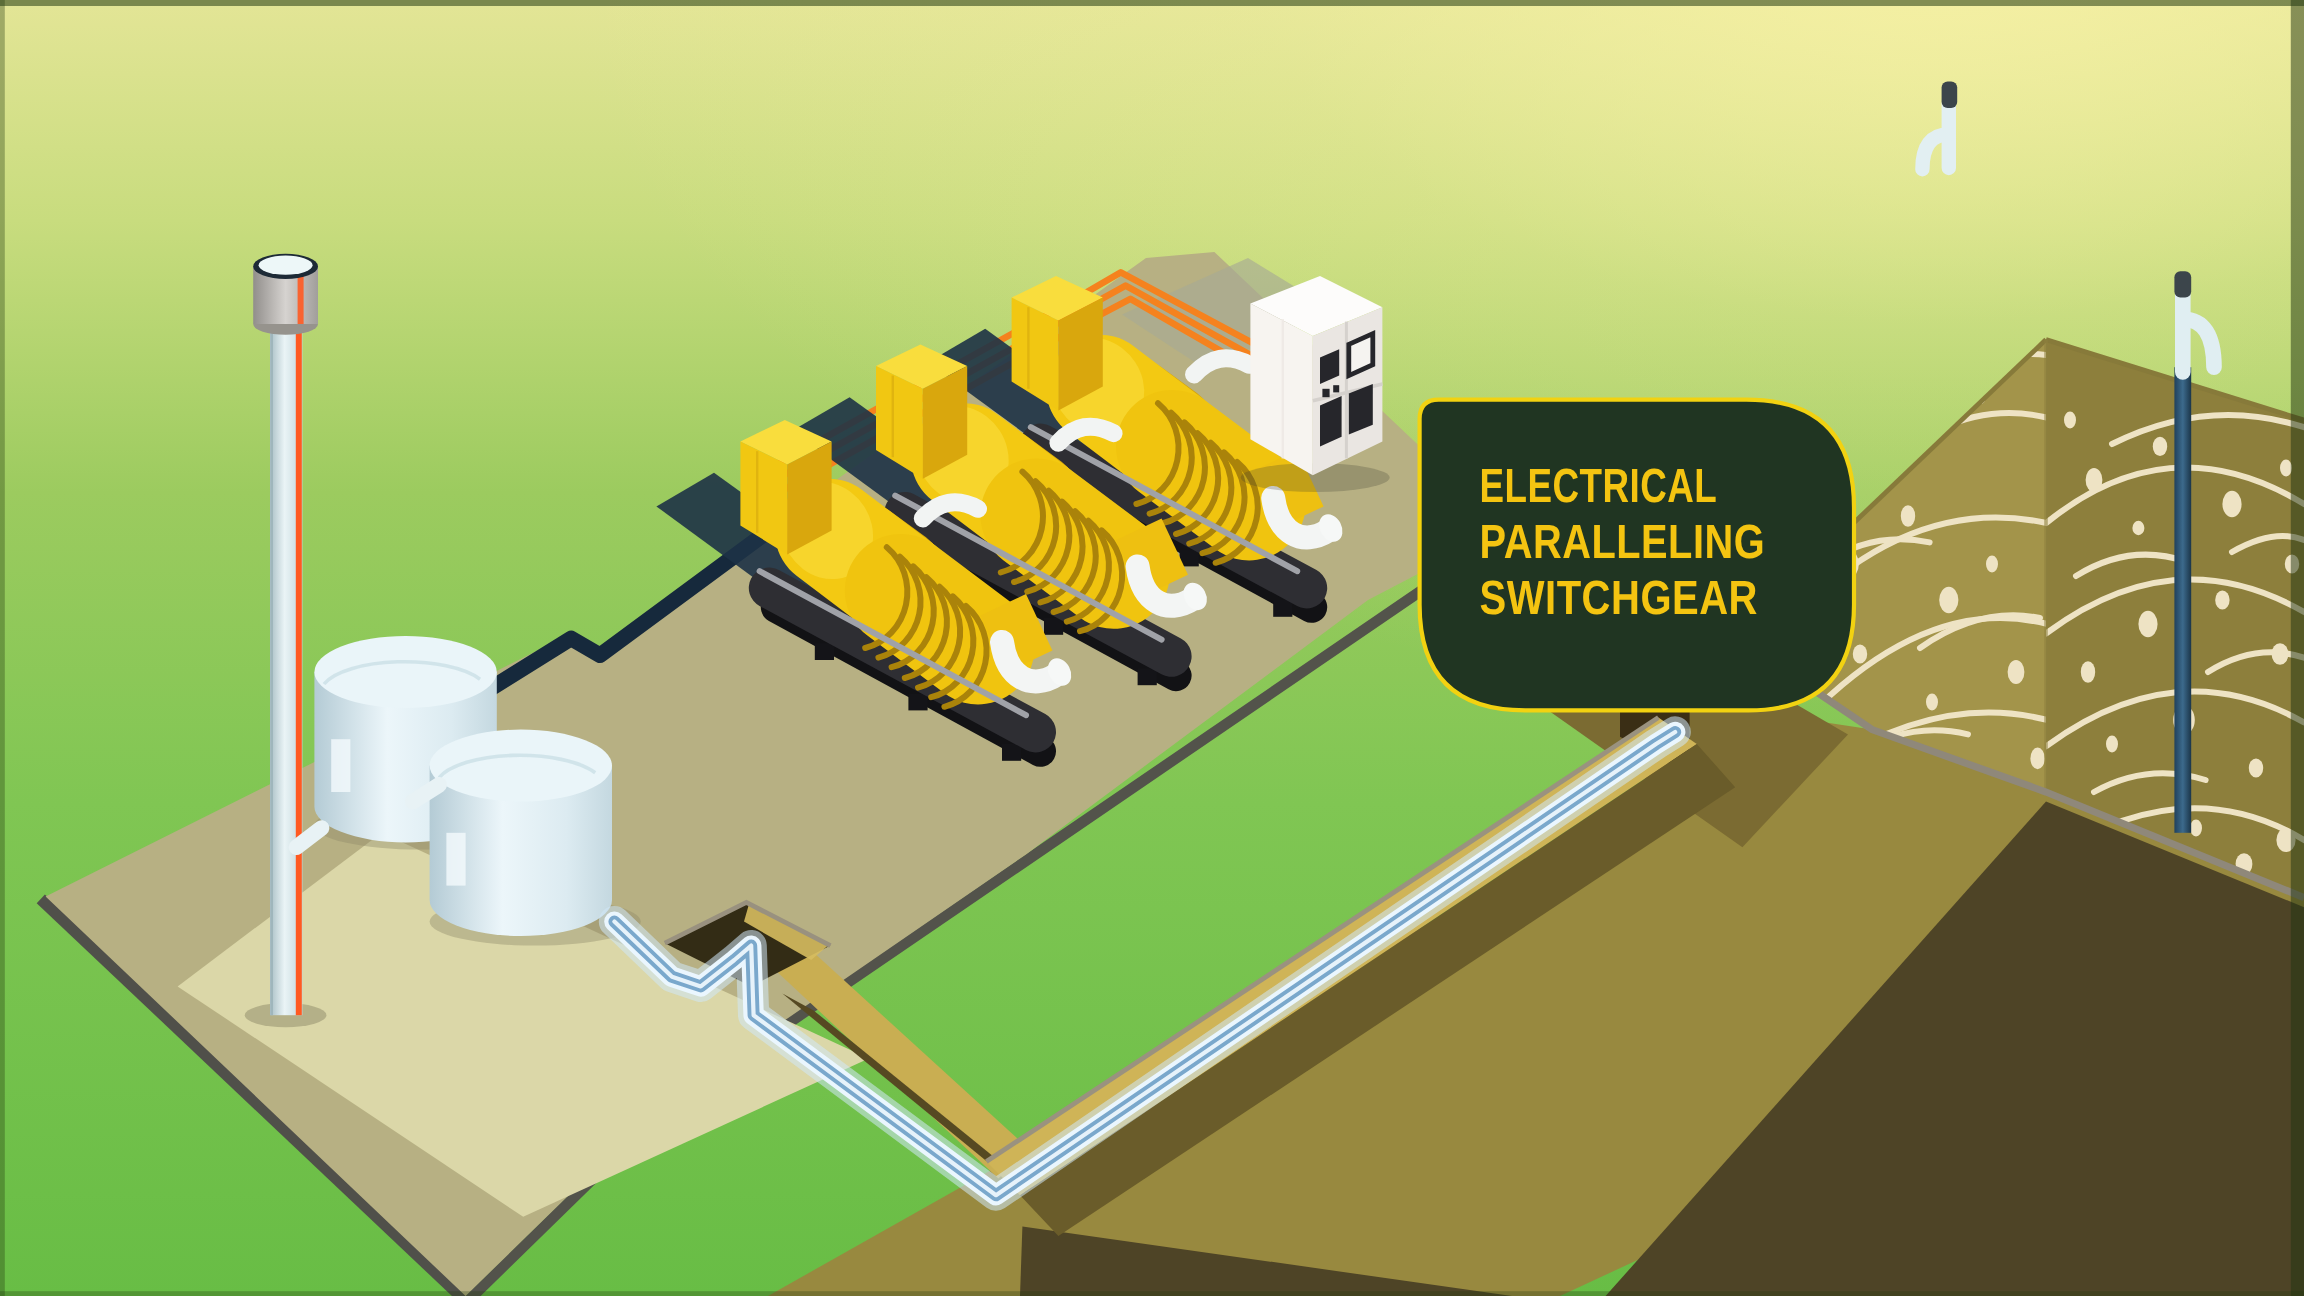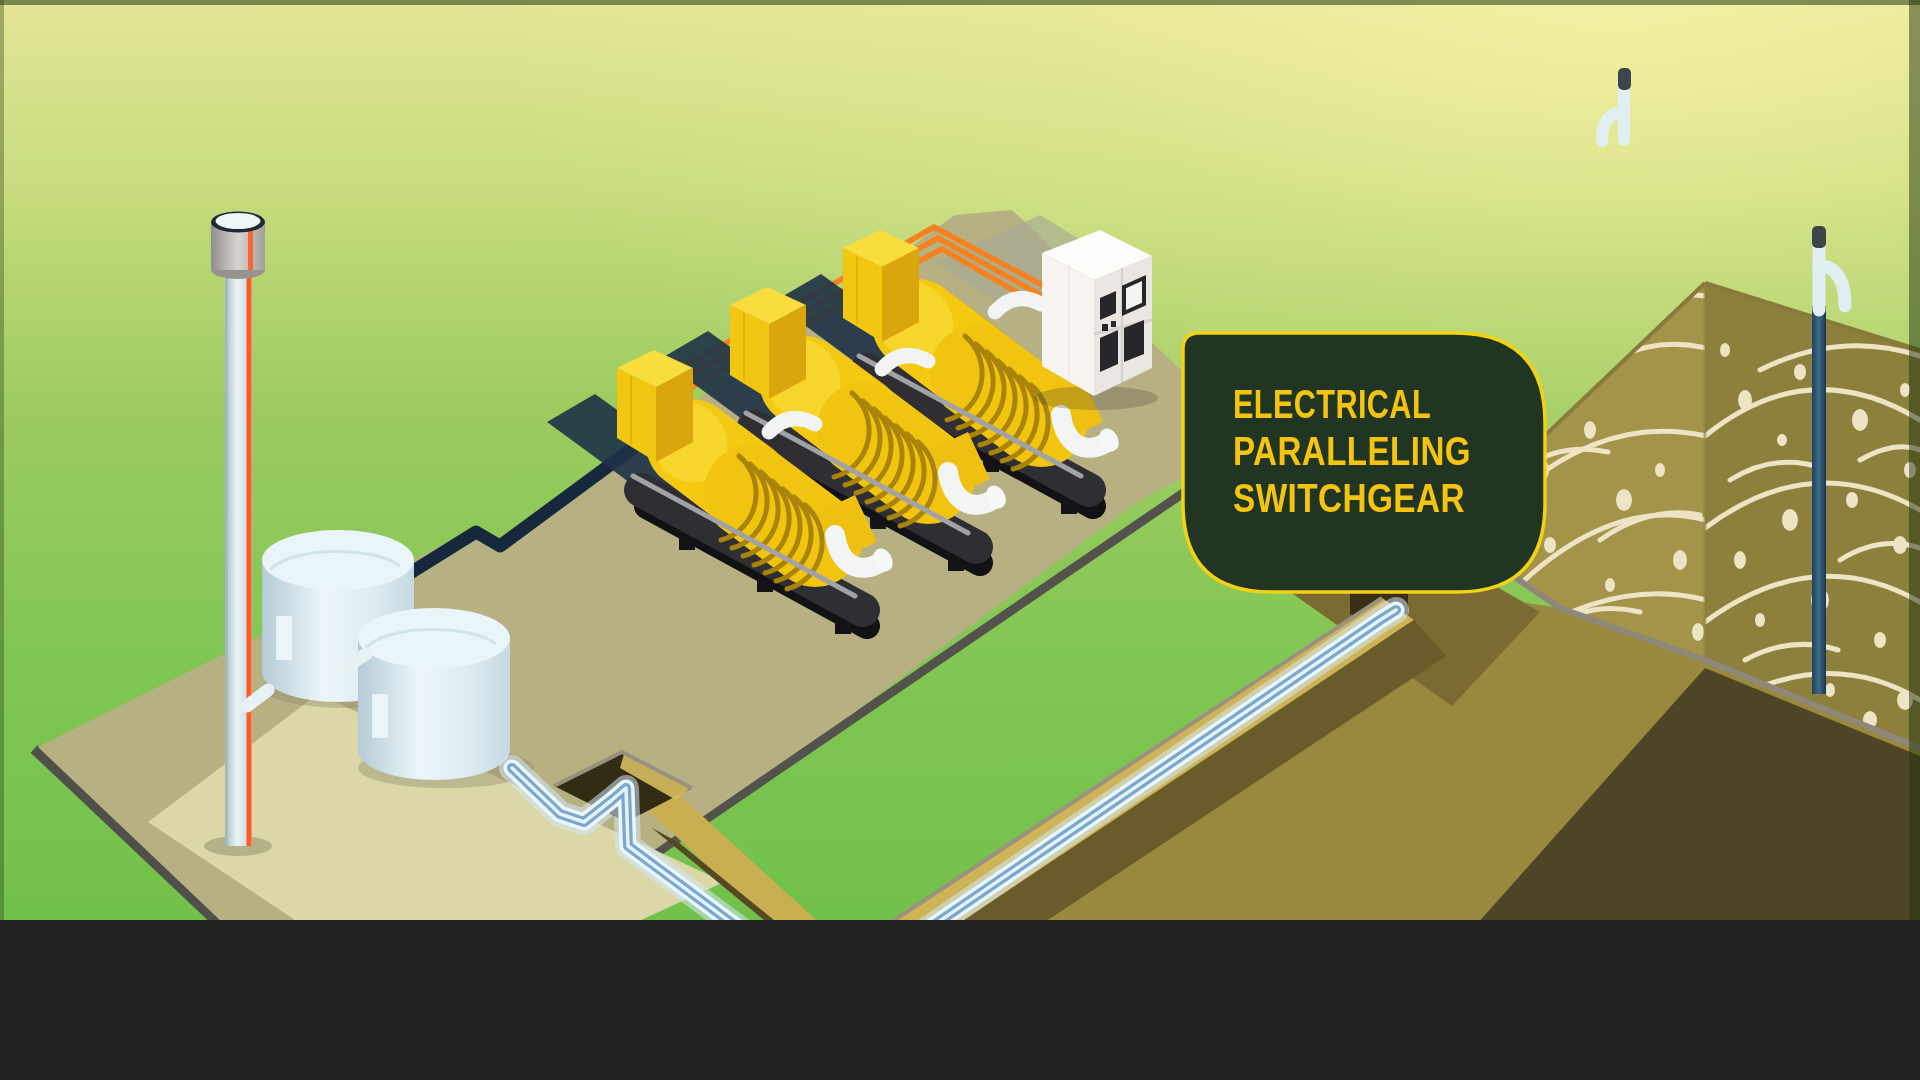--- a/index.html
+++ b/index.html
@@ -1,16 +1,16 @@
 <!DOCTYPE html>
 <html style="--grass-top: #e9e79c; --grass-mid: #94c95c; --grass-bottom: #6cc04a; --pad-khaki: #b7b083; --pad-inner: #dbd7a8; --genset-yellow: #f3c912; --genset-yellow-dark: #d9a70d; --genset-skid: #2e2e33; --cable-orange: #f5821e; --tank-body: #e6f1f6; --stack-stripe: #ff5a22; --gas-pipe-navy: #16293c; --collection-pipe-core: #eef8ff; --collection-pipe-glow: #7fb2e0; --trench-tan: #cfb457; --trench-shadow: #6a5c2a; --pit-wall: #98893f; --pit-floor: #4e4426; --landfill-left: #a3944a; --landfill-right: #8d7f3c; --landfill-pattern: #eee3c4; --switchgear-white: #f7f4f0; --switchgear-panel: #26262b; --label-bg: #203522; --label-border: #f2d211; --label-text: #f4c411;"><head>
 <meta charset="utf-8">
 <style>
   html,body{margin:0;padding:0;background:#222;overflow:hidden;}
-  .stage{position:relative;width:1920px;height:920px;}
+  .stage{position:relative;width:1920px;height:1080px;}
   svg{display:block;width:1920px;height:1080px;}
   text{font-family:"Liberation Sans","DejaVu Sans",sans-serif;}
   .label-box{fill:var(--label-bg,#203522);stroke:var(--label-border,#f2d211);stroke-width:3.5;}
   .label-line{fill:var(--label-text,#f4c411);font-weight:bold;font-size:40px;letter-spacing:0.5px;}
   .orange{stroke:var(--cable-orange,#f5821e);}
   .navy{stroke:var(--gas-pipe-navy,#16293c);}
   .khaki{fill:var(--pad-khaki,#b7b083);}
   .pale{fill:var(--pad-inner,#dbd7a8);}
   .lf-left{fill:var(--landfill-left,#a3944a);}
   .lf-right{fill:var(--landfill-right,#8d7f3c);}

